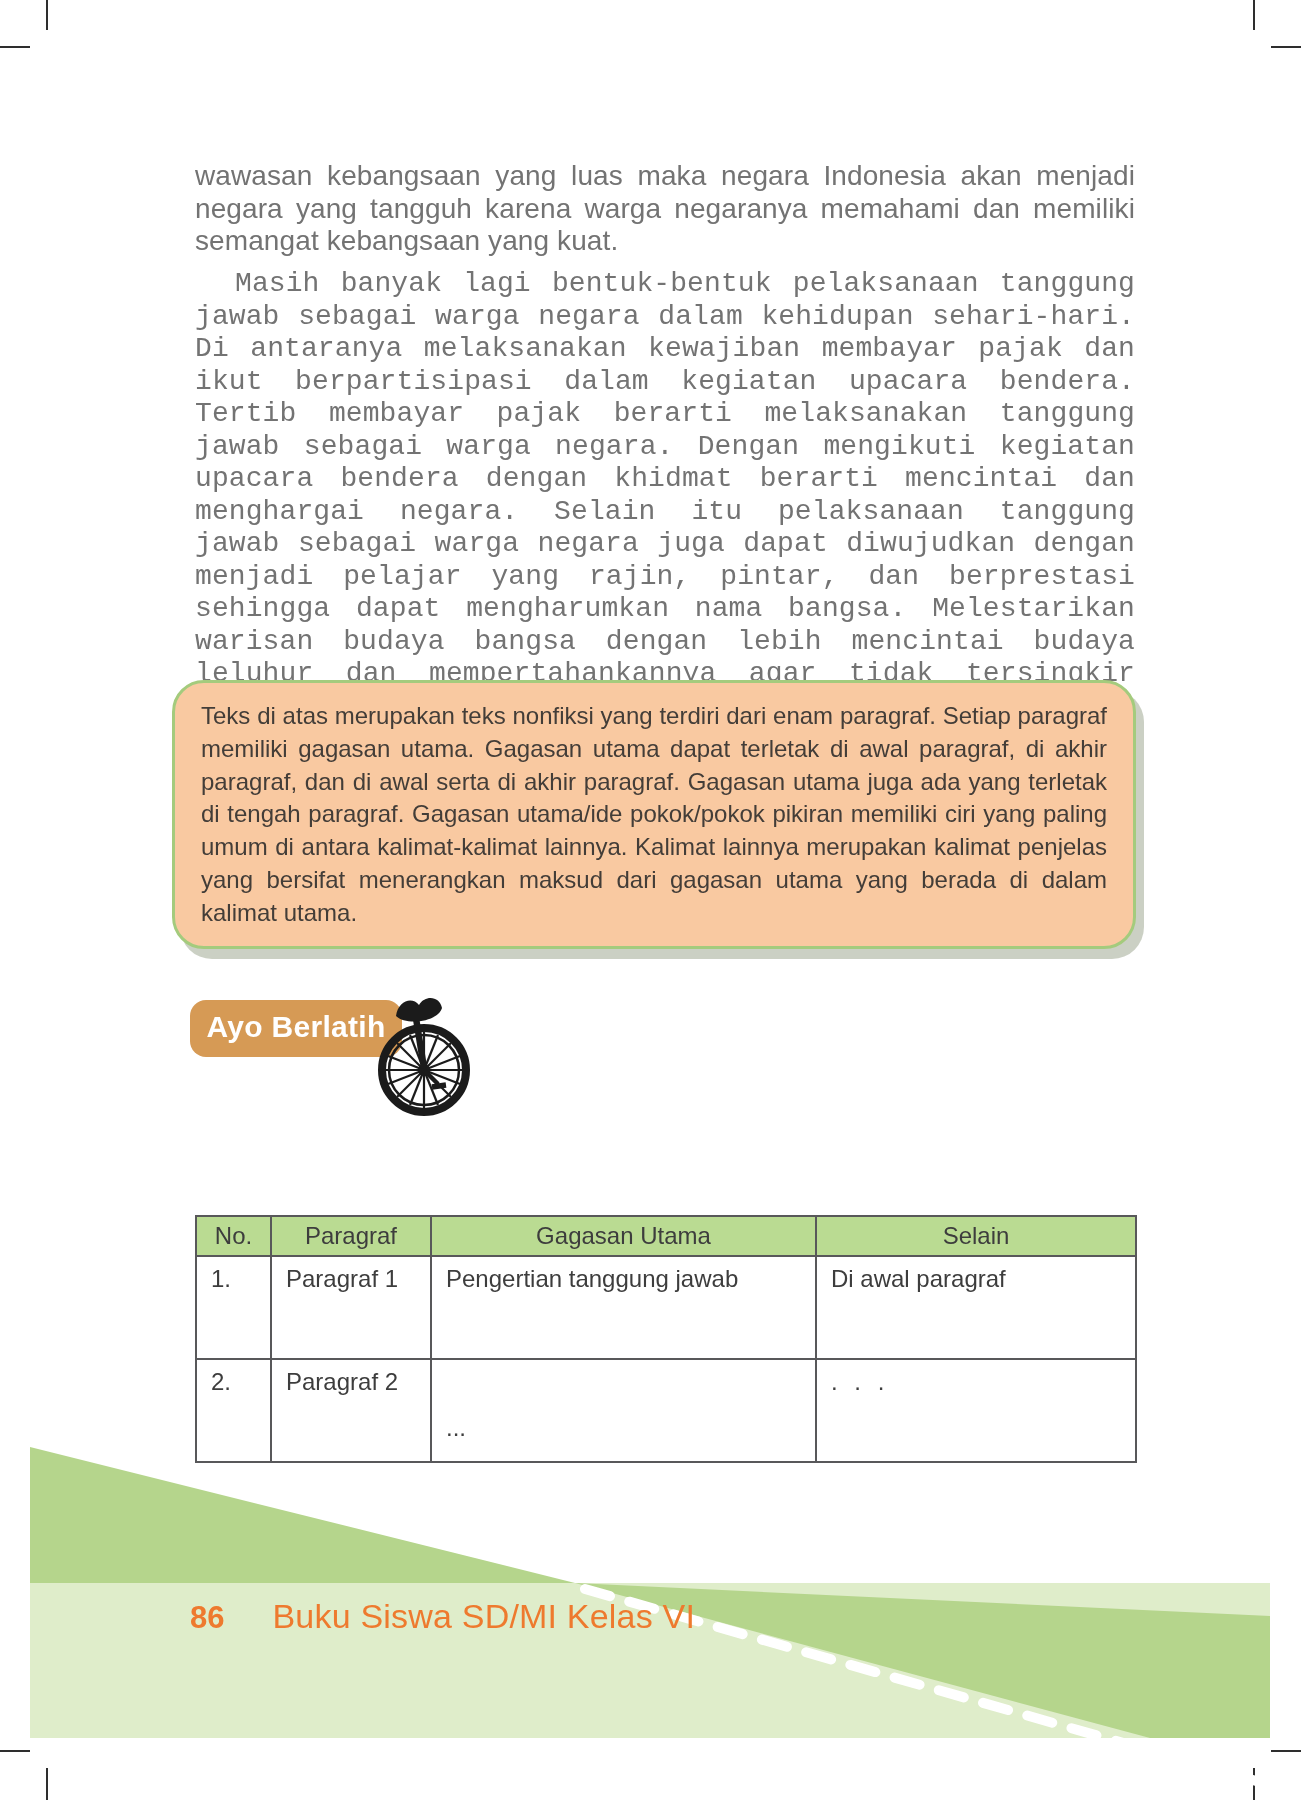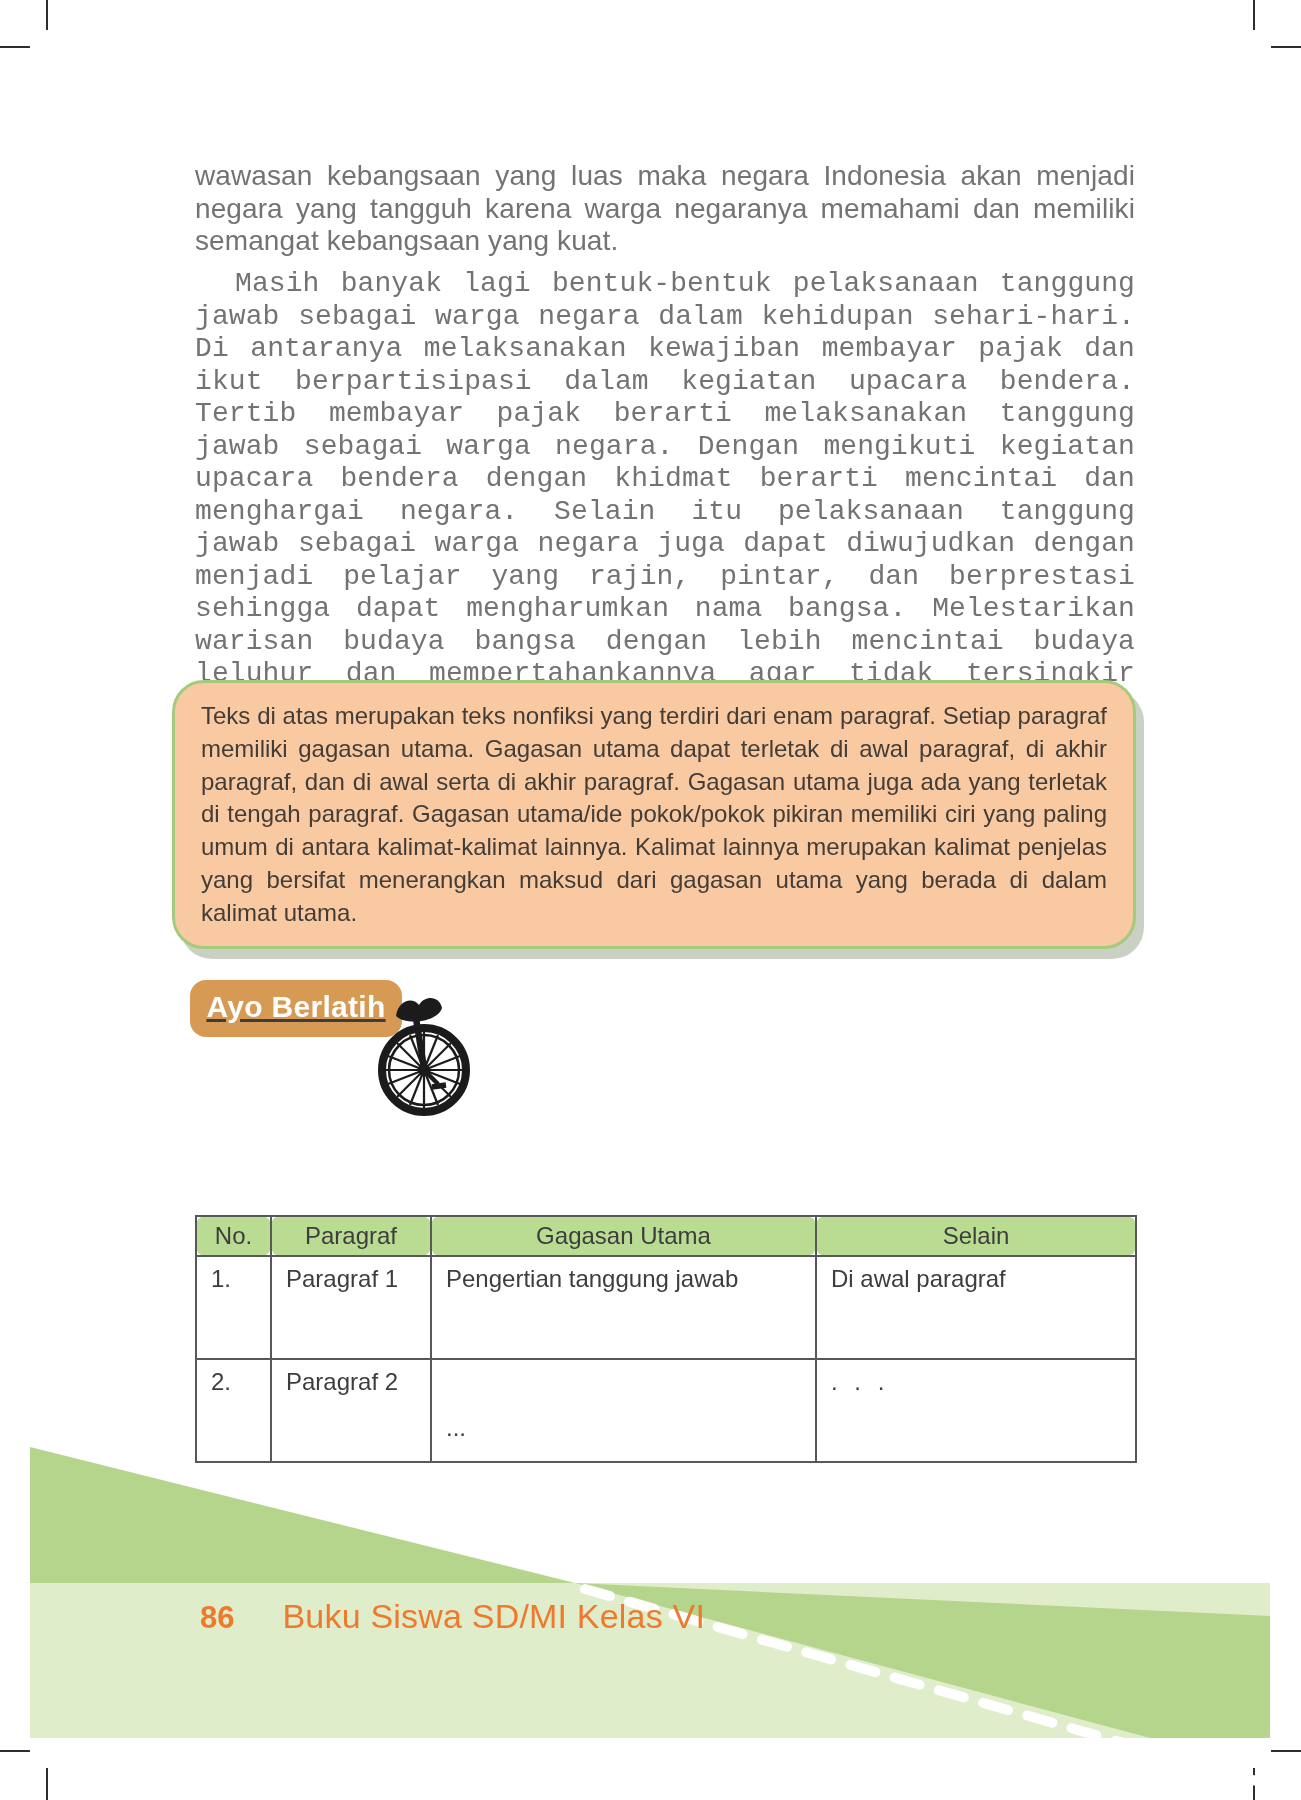--- a/index.html
+++ b/index.html
@@ -23,23 +23,23 @@
     position:absolute;left:172px;top:680px;width:906px;
     background:#f9c9a1;
     border:3px solid #a4cb7d;
     border-radius:32px;
     box-shadow:8px 10px 0 rgba(140,150,125,0.45);
     padding:17px 26px;
     font-size:24px;line-height:32.75px;
     text-align:justify;color:#433d38;
   }
   #ayo-badge{
-    position:absolute;left:190px;top:980px;width:212px;height:57px;
+    position:absolute;left:190px;top:1000px;width:212px;height:57px;
     background:#d69a55;border-radius:16px;
-    display:flex;align-items:center;justify-content:center;text-decoration:underline;
+    display:flex;align-items:center;justify-content:center;
   }
   #ayo-badge span{
     color:#ffffff;font-size:30px;font-weight:bold;letter-spacing:0.3px;
     padding-bottom:3px;
   }
   #unicycle{position:absolute;left:362px;top:982px;}
   #instruction{top:1143px;}
   
   #worksheet-table{
     position:absolute;left:195px;top:1215px;width:940px;
@@ -52,33 +52,32 @@
     padding:8px 14px;
     font-weight:normal;
     text-align:left;
   }
   #worksheet-table th{
     background:#badb92;
     text-align:center;
     height:30px;
     vertical-align:middle;
     padding:4px 8px;
-    border-radius:9px;
   }
   .col-no{width:75px;}
   .col-paragraf{width:160px;}
   .col-gagasan{width:385px;}
   .col-letak{width:320px;}
   .row-body{height:103px;}
   .dots-low{margin-top:46px;}
   .dots-spaced{letter-spacing:5px;}
   
   #footer-art{position:absolute;left:0;top:0;width:1301px;height:1800px;pointer-events:none;}
   #footer-text{
-    position:absolute;left:200px;top:1597px;width:800px;
+    position:absolute;left:190px;top:1597px;width:800px;
     display:flex;align-items:baseline;color:#ee7a2e;
   }
   #page-number{font-size:31px;font-weight:bold;color:#ee7a2e;}
   #book-title{font-size:34px;margin-left:48px;color:#ee7a2e;letter-spacing:0.2px;}
   .cropmark{position:absolute;background:#2e2e2e;}
 </style>
 </head>
 <body>
 
 <div id="page">

